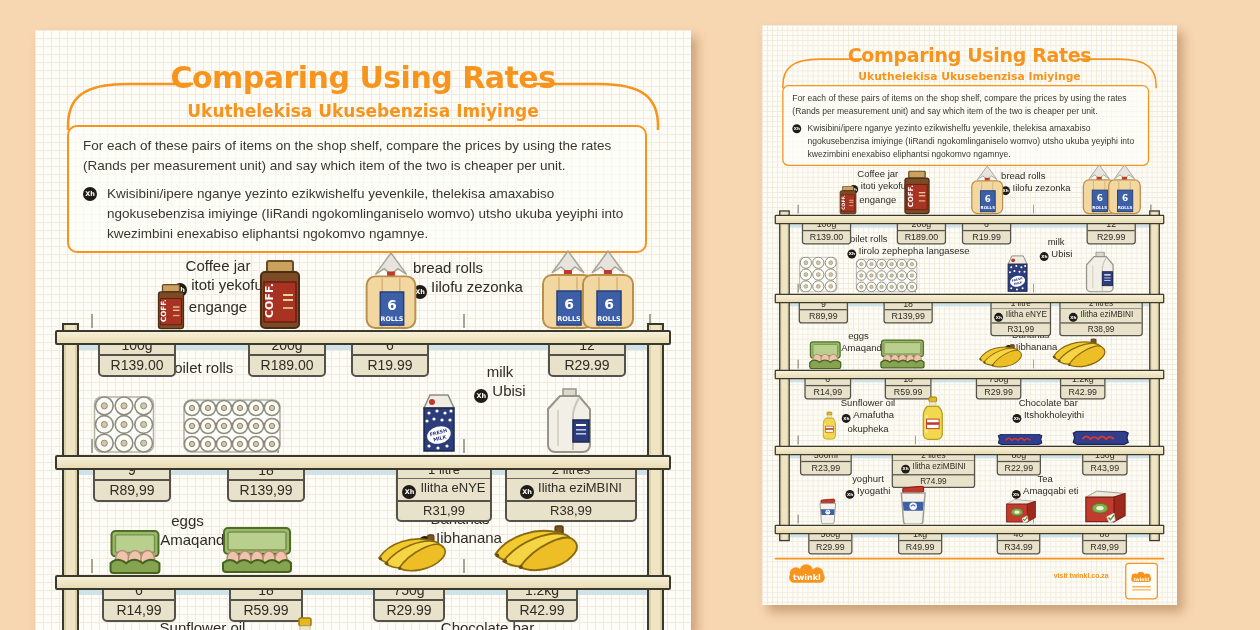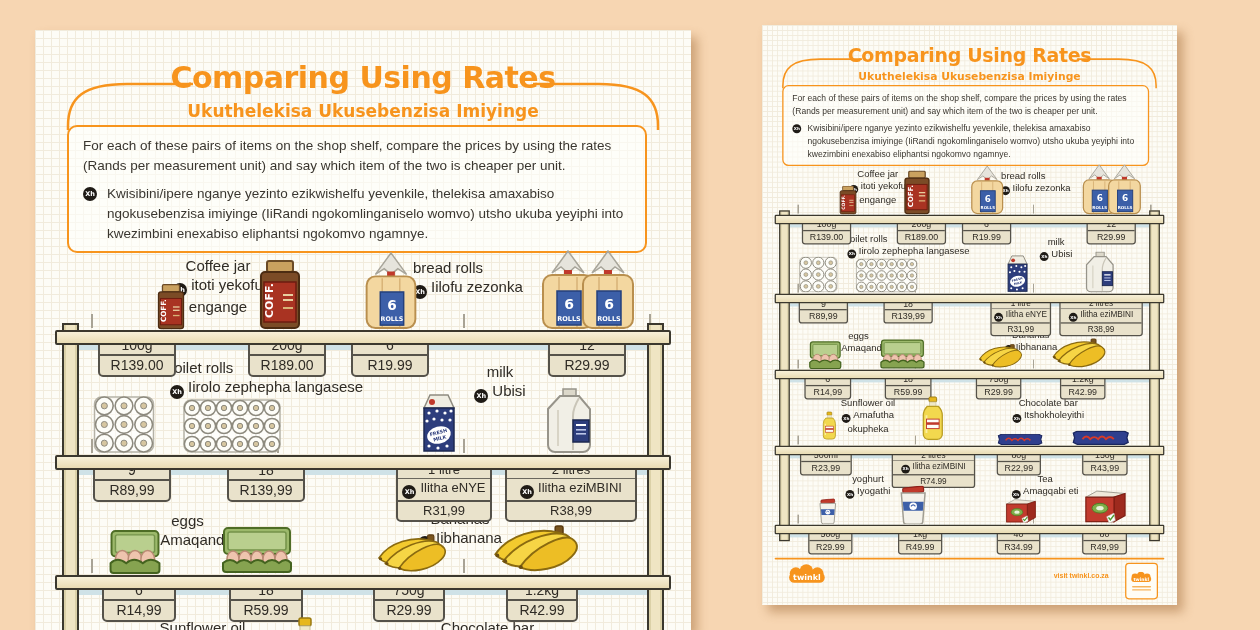--- a/index.html
+++ b/index.html
@@ -359,21 +359,20 @@
       <div class="qty">6</div>
       <div class="price">R19.99</div>
     </div>
     <div class="tag tg-bread1">
       <div class="qty">12</div>
       <div class="price">R29.99</div>
     </div>
 
     <div class="plabel lb-toilet">
       <span class="l1">toilet rolls</span>
-      <span class="l2"><span class="xh-icon">Xh</span><span>Iirolo zephepha langasese</span></span>
     </div>
     <svg class="item im-toilet9">
           <use href="#sym-toilet9"></use>
         </svg>
     <svg class="item im-toilet18">
           <use href="#sym-toilet18"></use>
         </svg>
     <div class="plabel lb-milk">
       <span class="l1">milk</span>
       <span class="l2"><span class="xh-icon">Xh</span><span>Ubisi</span></span>

